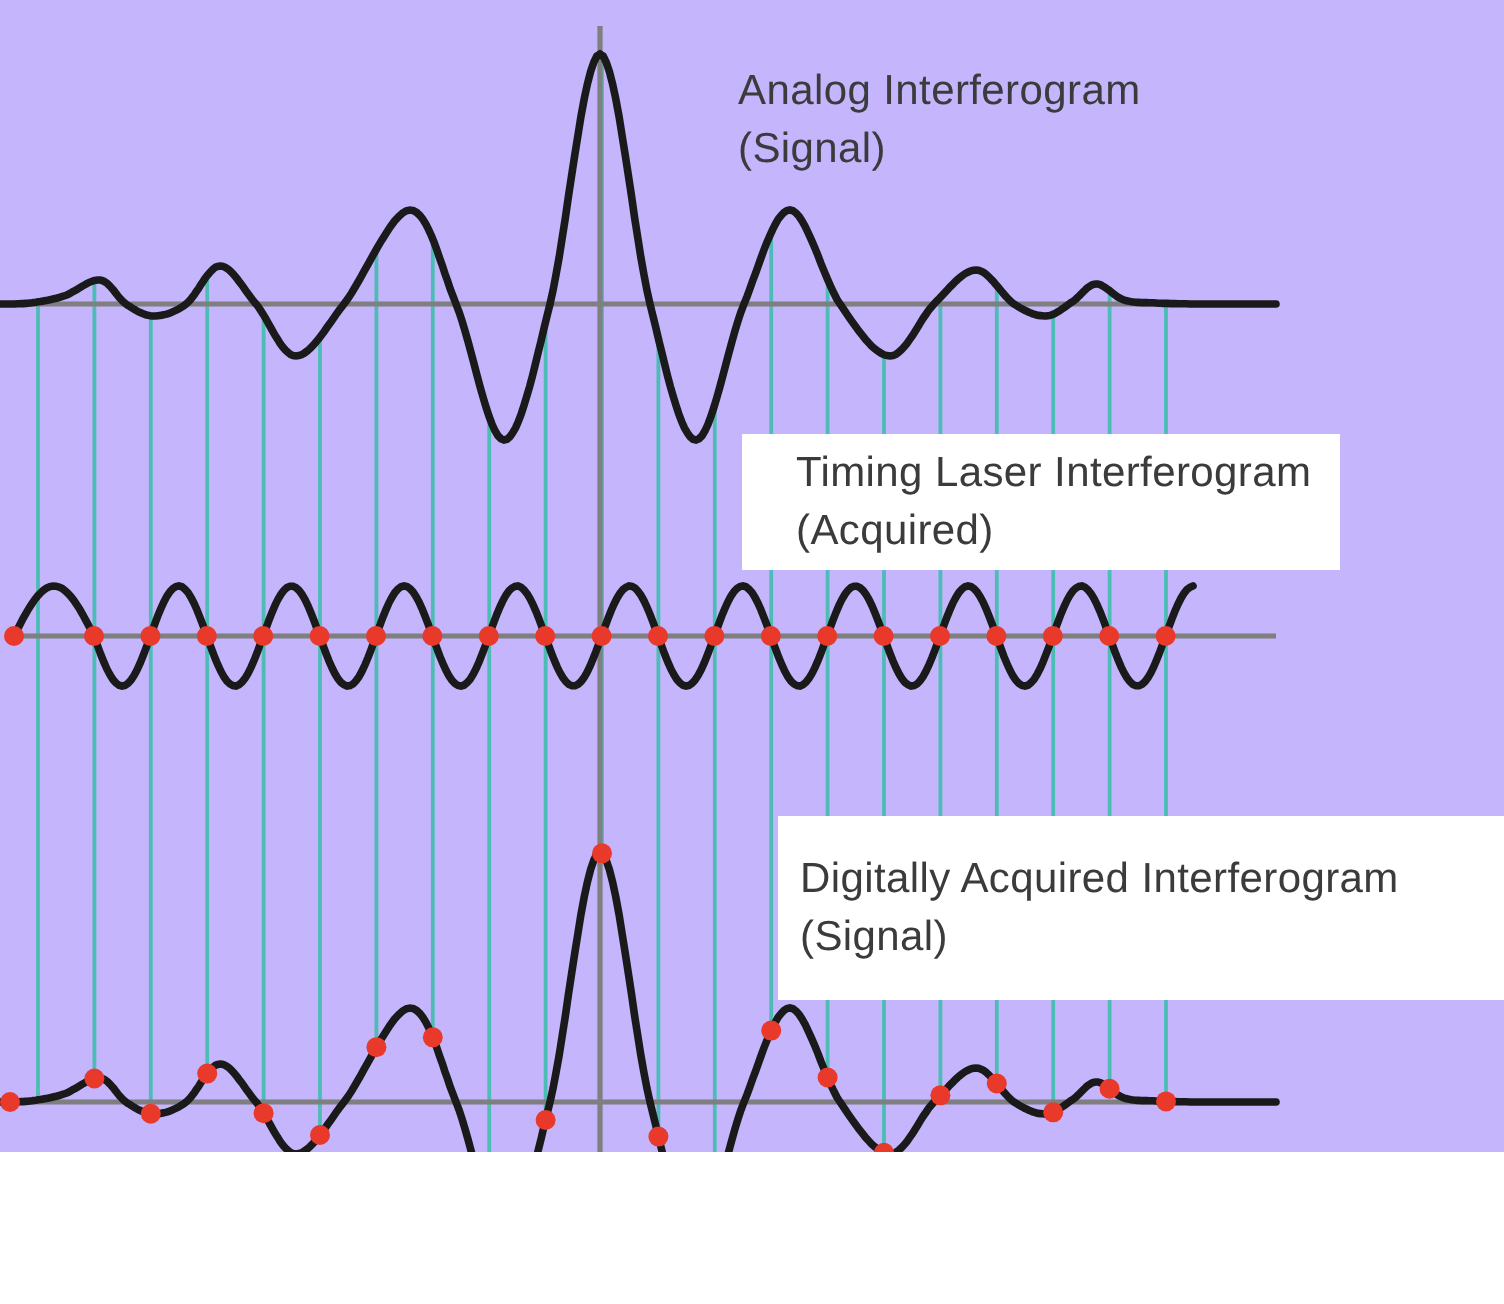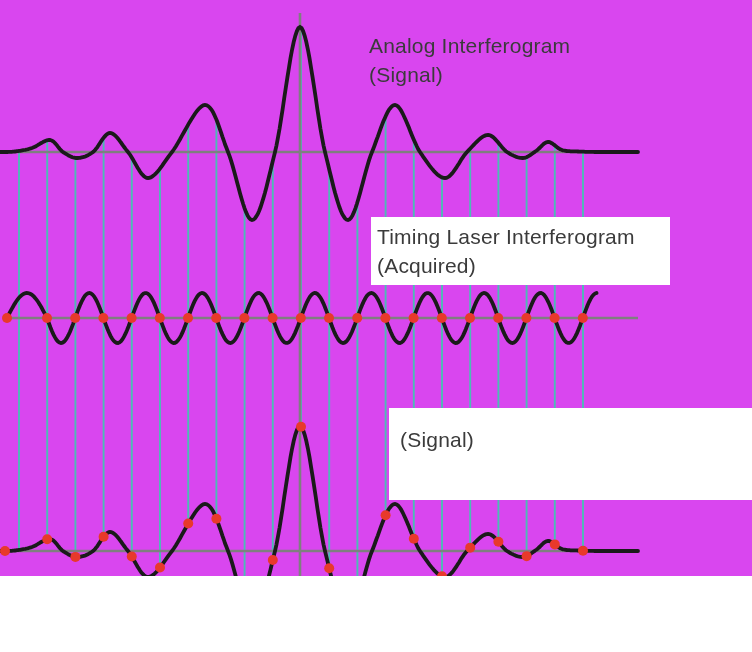--- a/index.html
+++ b/index.html
@@ -1,23 +1,23 @@
 <!DOCTYPE html>
 <html><head>
 <meta charset="utf-8">
 <style>
   html,body{margin:0;padding:0;background:#ffffff;}
-  #stage{position:relative;width:752px;height:576px;background:#d946ef;overflow:hidden;
+  #stage{position:relative;width:752px;height:576px;background:#c4b5fd;overflow:hidden;
          font-family:"Liberation Sans", sans-serif;}
   #diagram-svg{position:absolute;left:0;top:0;}
   .wave-label{position:absolute;color:#3b3b3b;font-size:21px;line-height:29px;
               letter-spacing:0.2px;white-space:nowrap;}
   .wave-label div{white-space:nowrap;}
   #label-analog{left:369px;top:31px;}
-  #label-timing{left:377px;top:220px;background:#ffffff;padding:2px 6px 4px 0;}
+  #label-timing{left:398px;top:220px;background:#ffffff;padding:2px 6px 4px 0;}
   #label-digital{left:400px;top:423px;background:#ffffff;padding:2px 6px 4px 0;}
 </style>
 </head>
 <body>
 
 <div id="stage">
   <svg id="diagram-svg" width="752" height="652" viewBox="0 0 752 652">
       <line x1="19" y1="150.95403221057592" x2="19" y2="549.9540322105759" stroke="#4cbcb5" stroke-width="1.9"></line>
       <line x1="47.2" y1="140.25989508518157" x2="47.2" y2="539.2598950851816" stroke="#4cbcb5" stroke-width="1.9"></line>
       <line x1="75.4" y1="157.89275487206683" x2="75.4" y2="556.8927548720668" stroke="#4cbcb5" stroke-width="1.9"></line>
@@ -96,15 +96,16 @@
     <div>Analog Interferogram</div>
     <div>(Signal)</div>
   </div>
 
   <div id="label-timing" class="wave-label">
     <div>Timing Laser Interferogram</div>
     <div>(Acquired)</div>
   </div>
 
   <div id="label-digital" class="wave-label">
+    <div>Digitally Acquired Interferogram</div>
     <div>(Signal)</div>
   </div>
 </div>
 
 </body></html>

